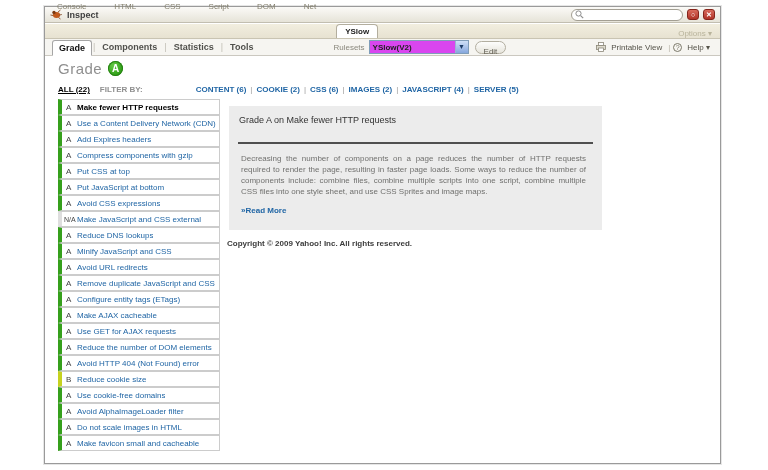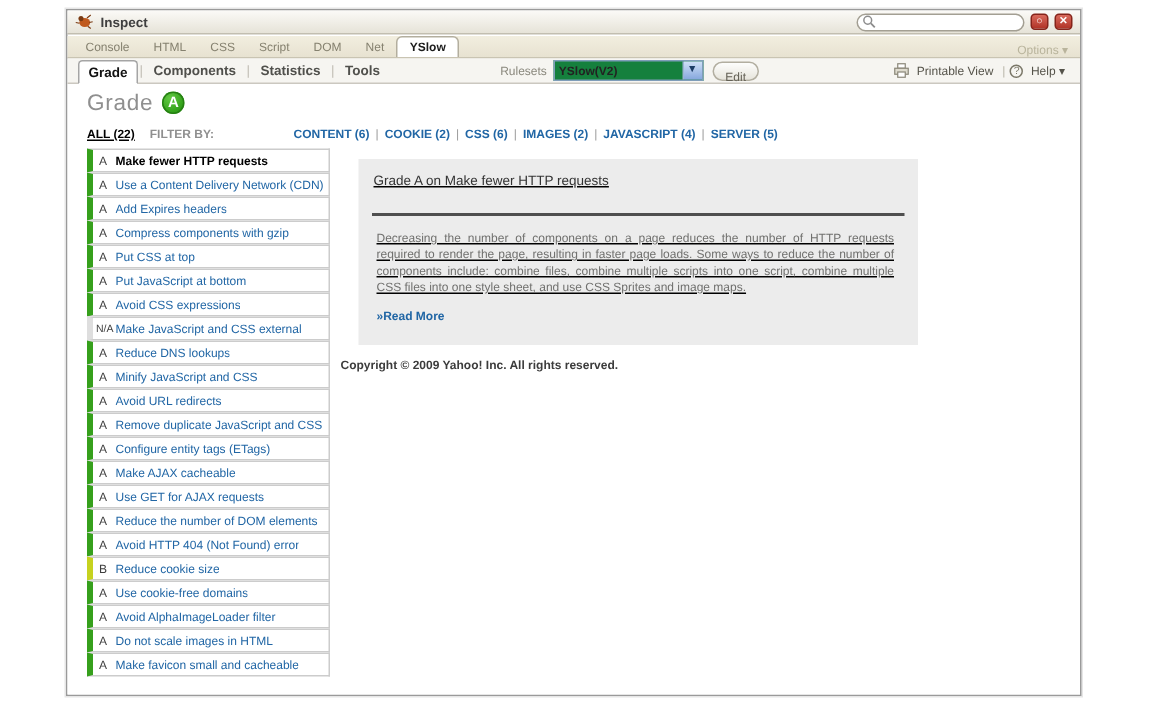--- a/index.html
+++ b/index.html
@@ -23,32 +23,32 @@
     font-family:"Liberation Sans",sans-serif;background:transparent;}
   .winbtn{width:12px;height:11px;margin-left:4px;border-radius:3px;
     background:linear-gradient(#d96a5c,#b03327);border:1px solid #85241b;
     color:#fff;font-size:7px;line-height:9px;text-align:center;font-weight:bold;cursor:pointer;}
   
   .fbstrip{position:absolute;left:0;top:17px;right:0;height:15px;
     background:linear-gradient(#f2eedf,#e7e2d1);border-bottom:1px solid #c9c4b2;
     display:flex;align-items:flex-end;padding:0 4px;}
   .fbtab{font-size:8px;color:#85816f;padding:2px 8px 2px 8px;cursor:pointer;}
   .fbtab.active{background:#fff;border:1px solid #b3ae9e;border-bottom:none;
-    border-radius:4px 4px 0 0;color:#1c1c1c;font-weight:bold;}
+    border-radius:4px 4px 0 0;color:#1c1c1c;font-weight:bold;margin-top:24px;}
   .options{margin-left:auto;font-size:8px;color:#b9b49c;padding-right:4px;}
   
   .ytoolbar{position:absolute;left:0;top:32px;right:0;height:17px;background:#f6f5f1;
     border-bottom:1px solid #cbc8c0;display:flex;align-items:center;padding:0 7px;}
   .ytab{font-size:9px;font-weight:bold;color:#50504c;padding:2px 6px;cursor:pointer;}
   .ytab.active{background:#fff;border:1px solid #a5a5a5;border-bottom-color:#fff;
     border-radius:3px 3px 0 0;color:#111;position:relative;top:1px;}
   .ysep{color:#c0bdb4;font-size:9px;margin:0 1px;}
   .rulesets{display:flex;align-items:center;margin-left:74px;}
   .rlabel{font-size:8px;color:#8a887d;margin-right:4px;}
-  .select{width:100px;height:14px;border:1px solid #7f9db9;background:#15803d;
+  .select{width:100px;height:14px;border:1px solid #7f9db9;background:#d946ef;
     display:flex;align-items:center;cursor:pointer;}
   .select .val{font-size:8px;color:#222;flex:1;padding-left:3px;font-weight:bold;}
   .select .arrow{width:13px;height:12px;background:linear-gradient(#cfe0f7,#86a7dd);
     border-left:1px solid #9cb3d4;color:#1b3c66;font-size:7px;line-height:12px;text-align:center;}
   .editbtn{margin-left:6px;height:13px;padding:4px 8px;font-size:8px;color:#636055;
     background:linear-gradient(#fdfdfc,#e7e5dc);border:1px solid #b2aea0;border-radius:7px;
     line-height:11px;cursor:pointer;}
   .rightgrp{margin-left:auto;display:flex;align-items:center;font-size:8px;color:#55534a;}
   .rightgrp .lnk{cursor:pointer;margin:0 3px;}
   .qicon{display:inline-block;width:9px;height:9px;border:1px solid #7b7869;border-radius:50%;
@@ -72,21 +72,21 @@
   .rules{position:absolute;left:13px;top:43px;width:162px;}
   .rule{height:16px;border:1px solid #cccccc;border-left:4px solid var(--green);
     background:#fff;display:flex;align-items:center;padding:0 2px;font-size:8px;cursor:pointer;}
   .rule .g{min-width:13px;color:#3f3f3f;text-align:left;padding-left:2px;}
   .rule .g.na{font-size:7px;min-width:13px;padding-left:0;}
   .rule .lbl{color:var(--blue);white-space:nowrap;overflow:hidden;}
   .rule.selected .lbl{color:#000;font-weight:bold;}
   .rule.gB{border-left-color:var(--gradeb);}
   .rule.gNA{border-left-color:var(--gna);}
   
-  .panel{position:absolute;left:194px;top:50px;width:373px;height:124px;background:var(--panel);text-decoration:underline;}
+  .panel{position:absolute;left:184px;top:50px;width:373px;height:124px;background:var(--panel);}
   .ptitle{font-size:9px;color:#333;padding:9px 10px 0 10px;}
   .phr{height:2px;background:#4f4f4f;margin:17px 9px 0 9px;}
   .pbody{font-size:8px;line-height:11px;color:#70706e;margin:9px 16px 0 12px;text-align:justify;}
   .readmore{display:inline-block;margin:9px 0 0 12px;color:var(--blue);
     font-size:8px;font-weight:bold;cursor:pointer;}
   .copyright{position:absolute;left:182px;top:183px;font-size:8px;font-weight:bold;color:#3c3c3c;text-align:center;}
   svg{display:block;}
 </style>
 </head>
 <body>
@@ -113,21 +113,21 @@
             <line x1="5.6" y1="5.6" x2="8.2" y2="8.2" stroke="#8c8c8c" stroke-width="1.2"></line>
           </svg>
         </span>
         <input placeholder="" style="">
       </div>
       <div class="winbtn">○</div>
       <div class="winbtn">✕</div>
     </div>
 
     <div class="fbstrip">
-      <div id="fbtabs" style="display:flex;align-items:center;">
+      <div id="fbtabs" style="display:flex;align-items:flex-start;gap:12px;">
           <span class="fbtab">Console</span>
           <span class="fbtab">HTML</span>
           <span class="fbtab">CSS</span>
           <span class="fbtab">Script</span>
           <span class="fbtab">DOM</span>
           <span class="fbtab">Net</span>
           <span class="fbtab active">YSlow</span>
         </div>
       <span class="options">Options ▾</span>
     </div>

